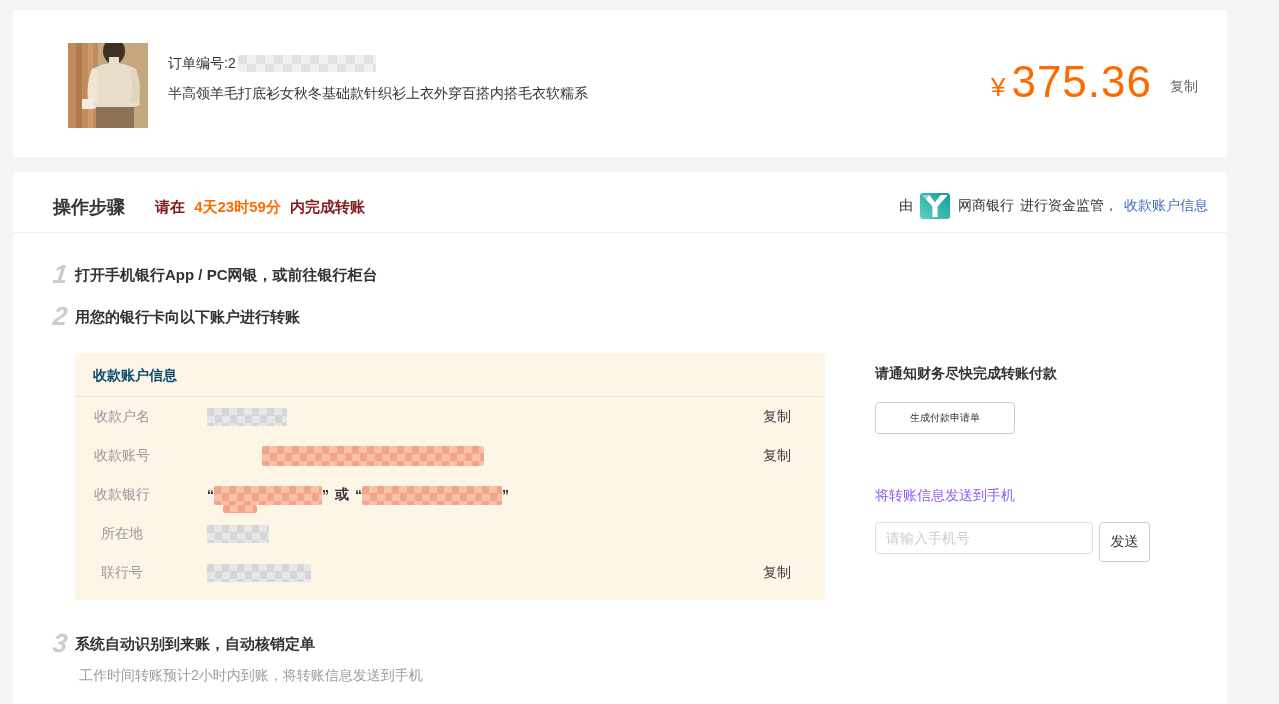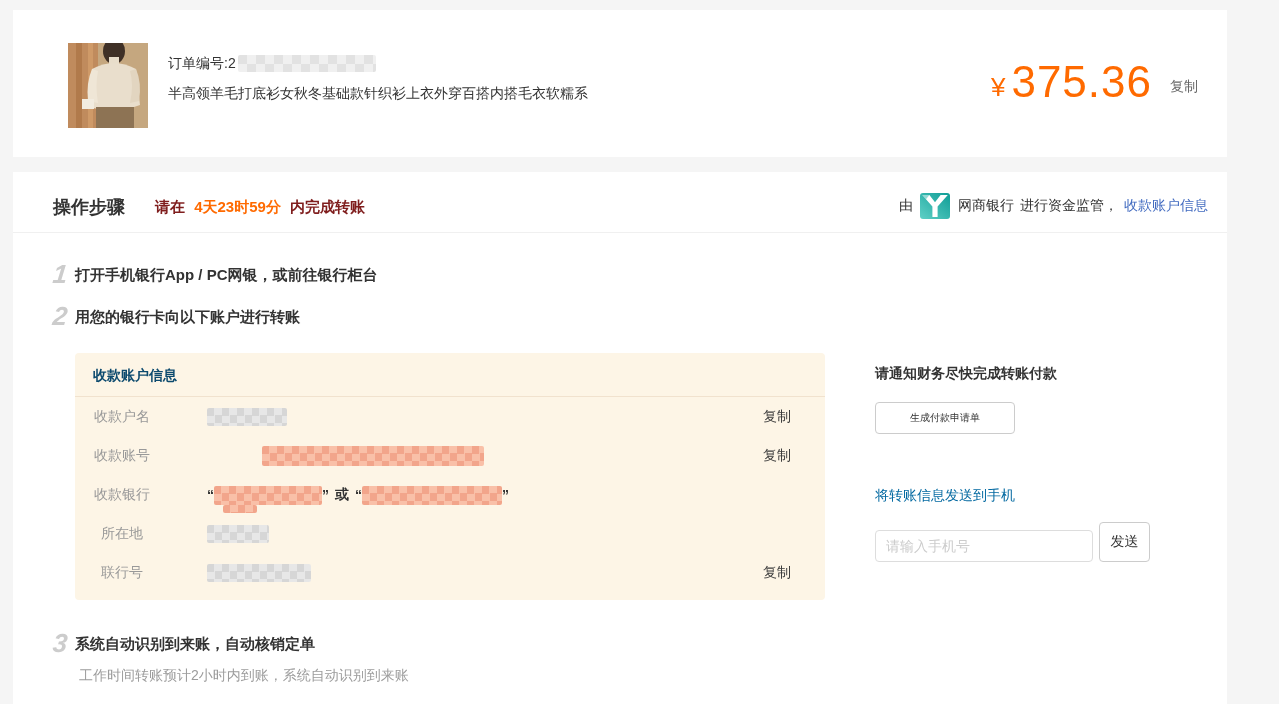--- a/index.html
+++ b/index.html
@@ -77,22 +77,22 @@
   .bank-frag { position:absolute; left:16px; top:19px; width:34px; height:8px; }
 
   
   .side-panel { margin-left:50px; width:275px; }
   .panel-notify { font-size:14px; font-weight:bold; color:#333; margin-top:12px;font-family:Liberation Serif, serif; }
   .gen-button {
     margin-top:19px; width:140px; height:32px; background:#fff;
     border:1px solid #ccc; border-radius:4px; font-size:10px; color:#333;
     font-family:inherit; cursor:pointer;
   }
-  .panel-sms { font-size:14px; color:#0369a1; margin-top:53px; }
-  .sms-row { display:flex; align-items:flex-end; margin-top:17px; }
+  .panel-sms { font-size:14px; color:#8b5cf6; margin-top:53px; }
+  .sms-row { display:flex; align-items:flex-start; margin-top:17px; }
   .phone-input {
     width:218px; height:32px; border:1px solid #ddd; border-radius:4px;
     padding:0 10px; font-size:14px; font-family:inherit; color:#333; background:#fff;
   }
   .phone-input::placeholder { color:#ccc; }
   .send-button {
     margin-left:6px; width:51px; height:40px; background:#fff; border:1px solid #ccc;
     border-radius:4px; font-size:14px; color:#333; font-family:inherit; cursor:pointer;
   }
 
@@ -240,17 +240,17 @@
             <input class="phone-input" type="text" placeholder="请输入手机号" style="">
             <button class="send-button">发送</button>
           </div>
         </div>
       </div>
 
       <div class="step-row step3">
         <span class="step-num">3</span>
         <span class="step-text">系统自动识别到来账，自动核销定单</span>
       </div>
-      <div class="step-note">工作时间转账预计2小时内到账，系统自动识别到来账</div>
+      <div class="step-note">工作时间转账预计2小时内到账，将转账信息发送到手机</div>
 
     </div>
   </div>
 </div>
 
 </body></html>

